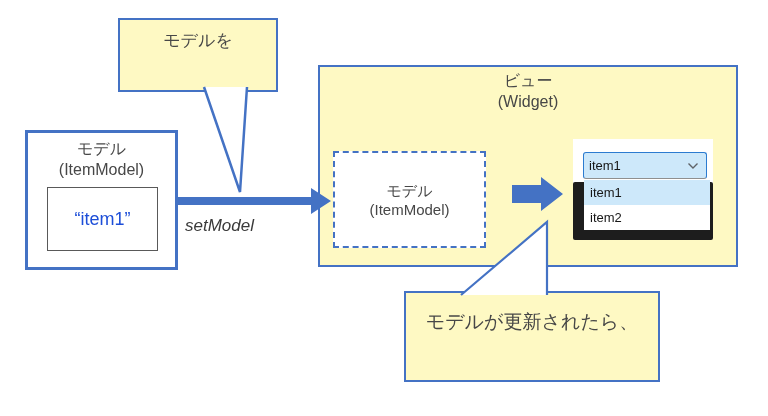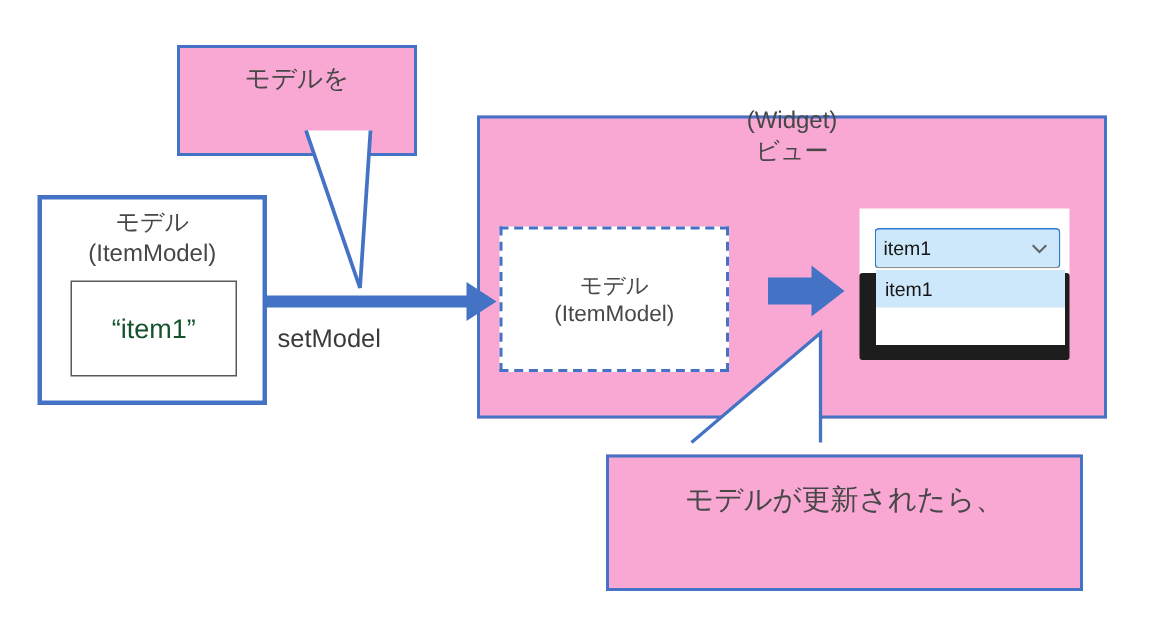--- a/index.html
+++ b/index.html
@@ -1,82 +1,83 @@
 <!DOCTYPE html>
 <html><head>
 <meta charset="utf-8">
 <style>
   html,body{margin:0;padding:0;background:#ffffff;}
   #canvas{position:relative;width:768px;height:416px;background:#fff;overflow:hidden;
           font-family:"Liberation Sans","DejaVu Sans",sans-serif;color:#474747;}
   .abs{position:absolute;}
   .blue-box{border:3px solid #4472c4;background:#fff;box-sizing:border-box;}
-  .thin-blue-box{border:2.5px solid #4472c4;background:#f9a8d4;box-sizing:border-box;margin-top:12px;}
+  .thin-blue-box{border:2.5px solid #4472c4;background:#fef9c3;box-sizing:border-box;}
   .center{text-align:center;}
   svg{display:block;}
 
   
   #view-box{left:318px;top:65px;width:420px;height:202px;border-width:2.5px;}
   #view-title{left:318px;top:70px;width:420px;font-size:16px;line-height:21px;}
 
   
   #dashed-box{left:333px;top:151px;width:153px;height:97px;border:2px dashed #4472c4;
               background:#fff;box-sizing:border-box;display:flex;flex-direction:column;
               justify-content:center;font-size:15px;line-height:19px;}
 
   
   #model-box{left:25px;top:130px;width:153px;height:140px;font-size:16px;line-height:21px;padding-top:5px;}
   #model-items{left:47px;top:187px;width:111px;height:64px;border:1.5px solid #595959;
-               box-sizing:border-box;background:#fff;font-size:18px;line-height:28px;color:#14532d;
+               box-sizing:border-box;background:#fff;font-size:18px;line-height:28px;color:#1d4ed8;
                display:flex;flex-direction:column;justify-content:center;}
 
   
-  #setmodel-label{left:185px;top:216px;font-size:17px;color:#3a3a3a;}
+  #setmodel-label{left:185px;top:216px;font-size:17px;color:#3a3a3a;font-style:italic;}
 
   
   #top-callout{left:118px;top:18px;width:160px;height:74px;font-size:17px;line-height:24px;padding-top:9px;}
-  #bottom-callout{left:404px;top:291px;width:318px;height:91px;font-size:19px;line-height:27px;padding-top:15px;}
+  #bottom-callout{left:404px;top:291px;width:256px;height:91px;font-size:19px;line-height:27px;padding-top:15px;}
 
   
   #widget{left:573px;top:139px;width:140px;height:101px;}
   #widget-white{left:0;top:0;width:140px;height:44px;background:#fff;}
   #popup-frame{left:0;top:43px;width:140px;height:58px;background:#1d1d1d;border-radius:2px;}
   #combo-select{left:10px;top:13px;width:124px;height:27px;background:#cde8fa;
                 border:1px solid #2b7bd0;border-bottom-color:#8f8f8f;border-radius:3px;
                 box-sizing:border-box;display:flex;align-items:center;justify-content:space-between;
                 padding:0 7px 0 5px;font-size:13px;color:#161616;}
   #combo-list{left:11px;top:41px;width:126px;height:50px;background:#fff;font-size:13px;color:#161616;}
   .combo-row{height:25px;line-height:25px;padding-left:6px;box-sizing:border-box;}
   .combo-row.sel{background:#cde8fa;}
 </style>
 </head>
 <body>
 
 <div id="canvas">
 
   <div id="view-box" class="abs thin-blue-box"></div>
   <div id="view-title" class="abs center">
+    <div>ビュー</div>
     <div>(Widget)</div>
-    <div>ビュー</div>
   </div>
 
   <div id="dashed-box" class="abs center">
     <div>モデル</div>
     <div>(ItemModel)</div>
   </div>
 
   <svg class="abs" style="left:508px;top:172px;" width="60" height="45">
     <polygon points="4,13 33,13 33,5 55,22 33,39 33,31 4,31" fill="#4472c4"></polygon>
   </svg>
 
   <div id="widget" class="abs">
     <div id="widget-white" class="abs"></div>
     <div id="popup-frame" class="abs"></div>
     <div id="combo-list" class="abs">
       <div class="combo-row sel">item1</div>
+      <div class="combo-row">item2</div>
     </div>
     <div id="combo-select" class="abs">
       <span>item1</span>
       <svg width="12" height="8">
         <path d="M1.5 1.5 L6 6 L10.5 1.5" stroke="#5f6368" stroke-width="1.4" fill="none"></path>
       </svg>
     </div>
   </div>
 
   <div id="model-box" class="abs blue-box center">

